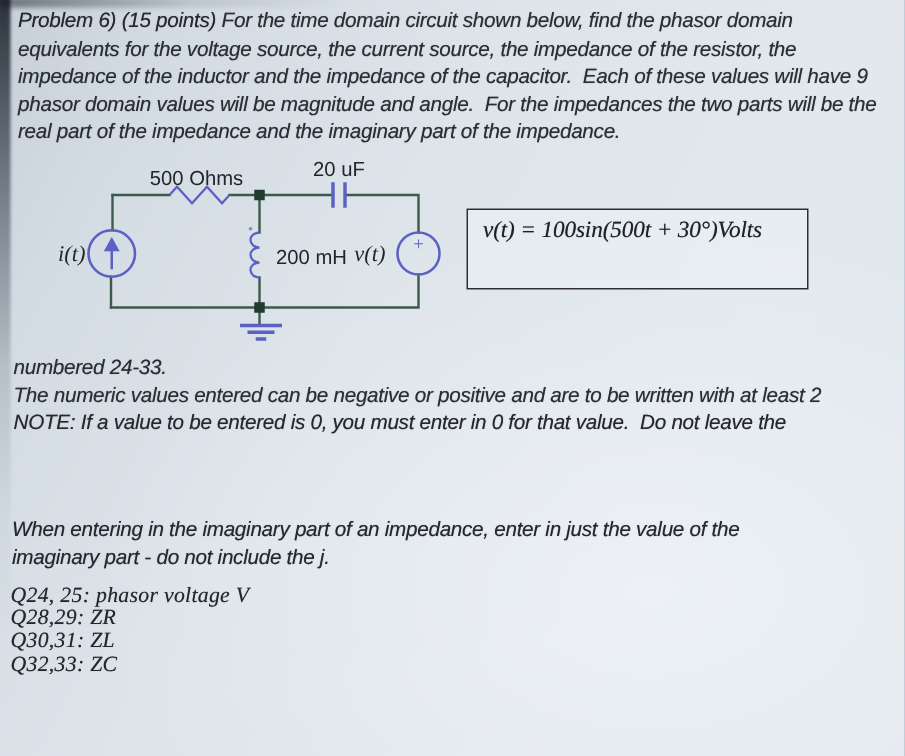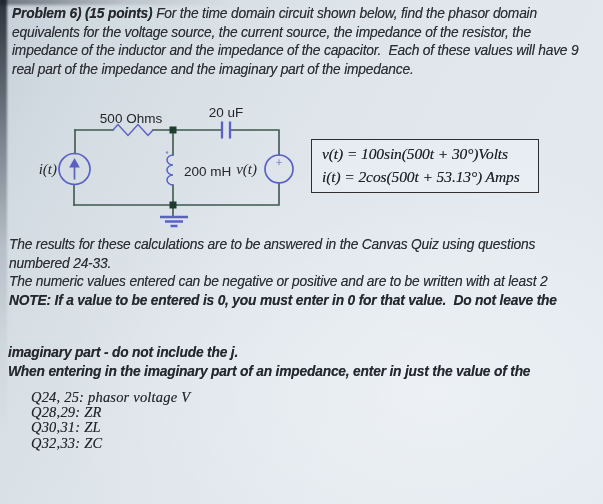--- a/index.html
+++ b/index.html
@@ -15,25 +15,25 @@
   }
   .edge-left{position:absolute;left:-2px;top:-3px;width:9px;height:430px;pointer-events:none;
     background:linear-gradient(to bottom,rgba(16,22,32,0.85),rgba(34,44,58,0.5) 32%,rgba(78,92,108,0.22) 58%,rgba(128,140,154,0.08) 80%,rgba(128,140,154,0));
     filter:blur(1.2px);}
   .edge-top{position:absolute;left:0;top:-2px;width:230px;height:7px;pointer-events:none;
     background:linear-gradient(to right,rgba(18,24,34,0.5),rgba(18,24,34,0.12) 55%,rgba(18,24,34,0));
     filter:blur(1.6px);}
   .para{position:absolute;}
   .line{white-space:pre;font:italic 13.8px "Liberation Sans",sans-serif;letter-spacing:-0.2px;
     line-height:18.5px;color:var(--ink);text-shadow:0 0 0.6px rgba(42,45,51,0.55);}
-  .bold,.line.bold{font-weight:700;color:#24272d;}
+  .bold,.line.bold{font-weight:400;color:#24272d;}
   .intro{left:12px;top:5px;}
   .notes{left:9px;top:236px;}
   .warning{left:8px;top:344px;}
-  .qlist{position:absolute;left:7px;top:390px;margin-left:24px;}
+  .qlist{position:absolute;left:7px;top:390px;}
   .qline{white-space:pre;font:italic 14.5px "Liberation Serif",serif;letter-spacing:0.2px;
     line-height:15.2px;color:#23262b;text-shadow:0 0 0.5px rgba(35,38,43,0.5);}
   .circuit{position:absolute;left:0;top:0;width:603px;height:504px;}
   .wire{stroke:var(--wire);stroke-width:1.6;fill:none;stroke-linecap:square;}
   .comp{stroke:var(--component);fill:none;stroke-width:1.5;}
   .comp-thick{stroke:var(--component);fill:none;stroke-width:2.3;}
   .comp-circle{stroke:var(--component);fill:none;stroke-width:1.7;}
   .comp-fill{fill:var(--component);stroke:none;}
   .node{fill:var(--node);stroke:none;}
   .clabel{font:13.5px "Liberation Sans",sans-serif;fill:#222529;}
@@ -50,20 +50,21 @@
 
 <div class="page">
   <div class="edge-left"></div>
   <div class="edge-top"></div>
 
   <div class="para intro">
     <div class="line"><span class="bold">Problem 6) (15 points)</span><span> For the time domain circuit shown below, find the phasor domain</span></div>
     <div>
         <div class="line">equivalents for the voltage source, the current source, the impedance of the resistor, the</div>
         <div class="line">impedance of the inductor and the impedance of the capacitor.  Each of these values will have 9</div>
+        <div class="line">phasor domain values will be magnitude and angle.  For the impedances the two parts will be the</div>
         <div class="line">real part of the impedance and the imaginary part of the impedance.</div>
       </div>
   </div>
 
   <svg class="circuit" viewBox="0 0 603 504" xmlns="http://www.w3.org/2000/svg" aria-hidden="true">
 
     <path class="wire" d="M75,130 H113"></path>
     <path class="wire" d="M153,130 H221"></path>
     <path class="wire" d="M231,130 H279 V155"></path>
     <path class="wire" d="M279,183 V205 H74"></path>
@@ -89,38 +90,36 @@
     <text class="clabel" x="131" y="123" text-anchor="middle">500 Ohms</text>
     <text class="clabel" x="226" y="117" text-anchor="middle">20 uF</text>
     <text class="clabel" x="184" y="176">200 mH</text>
     <text class="slabel" x="57" y="174" text-anchor="end">i(t)</text>
     <text class="slabel" x="257" y="174" text-anchor="end">v(t)</text>
     <text class="plabel" x="279" y="166.5" text-anchor="middle">+</text>
   </svg>
 
   <div class="eqbox">
     <div class="eqline">v(t) = 100sin(500t + 30°)Volts</div>
-    <div class="eqline">i(t) = 2cos(500t + 53.13°) Amps</div>
   </div>
 
   <div class="para notes">
     <div>
-        <div class="line">The results for these calculations are to be answered in the Canvas Quiz using questions</div>
         <div class="line">numbered 24-33.</div>
         <div class="line">The numeric values entered can be negative or positive and are to be written with at least 2</div>
       </div>
     <div>
         <div class="line bold">NOTE: If a value to be entered is 0, you must enter in 0 for that value.  Do not leave the</div>
       </div>
   </div>
 
   <div class="para warning">
     <div>
+        <div class="line bold">When entering in the imaginary part of an impedance, enter in just the value of the</div>
         <div class="line bold">imaginary part - do not include the j.</div>
-        <div class="line bold">When entering in the imaginary part of an impedance, enter in just the value of the</div>
       </div>
   </div>
 
   <div class="qlist">
     <div>
         <div class="qline">Q24, 25: phasor voltage V</div>
         <div class="qline">Q28,29: ZR</div>
         <div class="qline">Q30,31: ZL</div>
         <div class="qline">Q32,33: ZC</div>
       </div>

